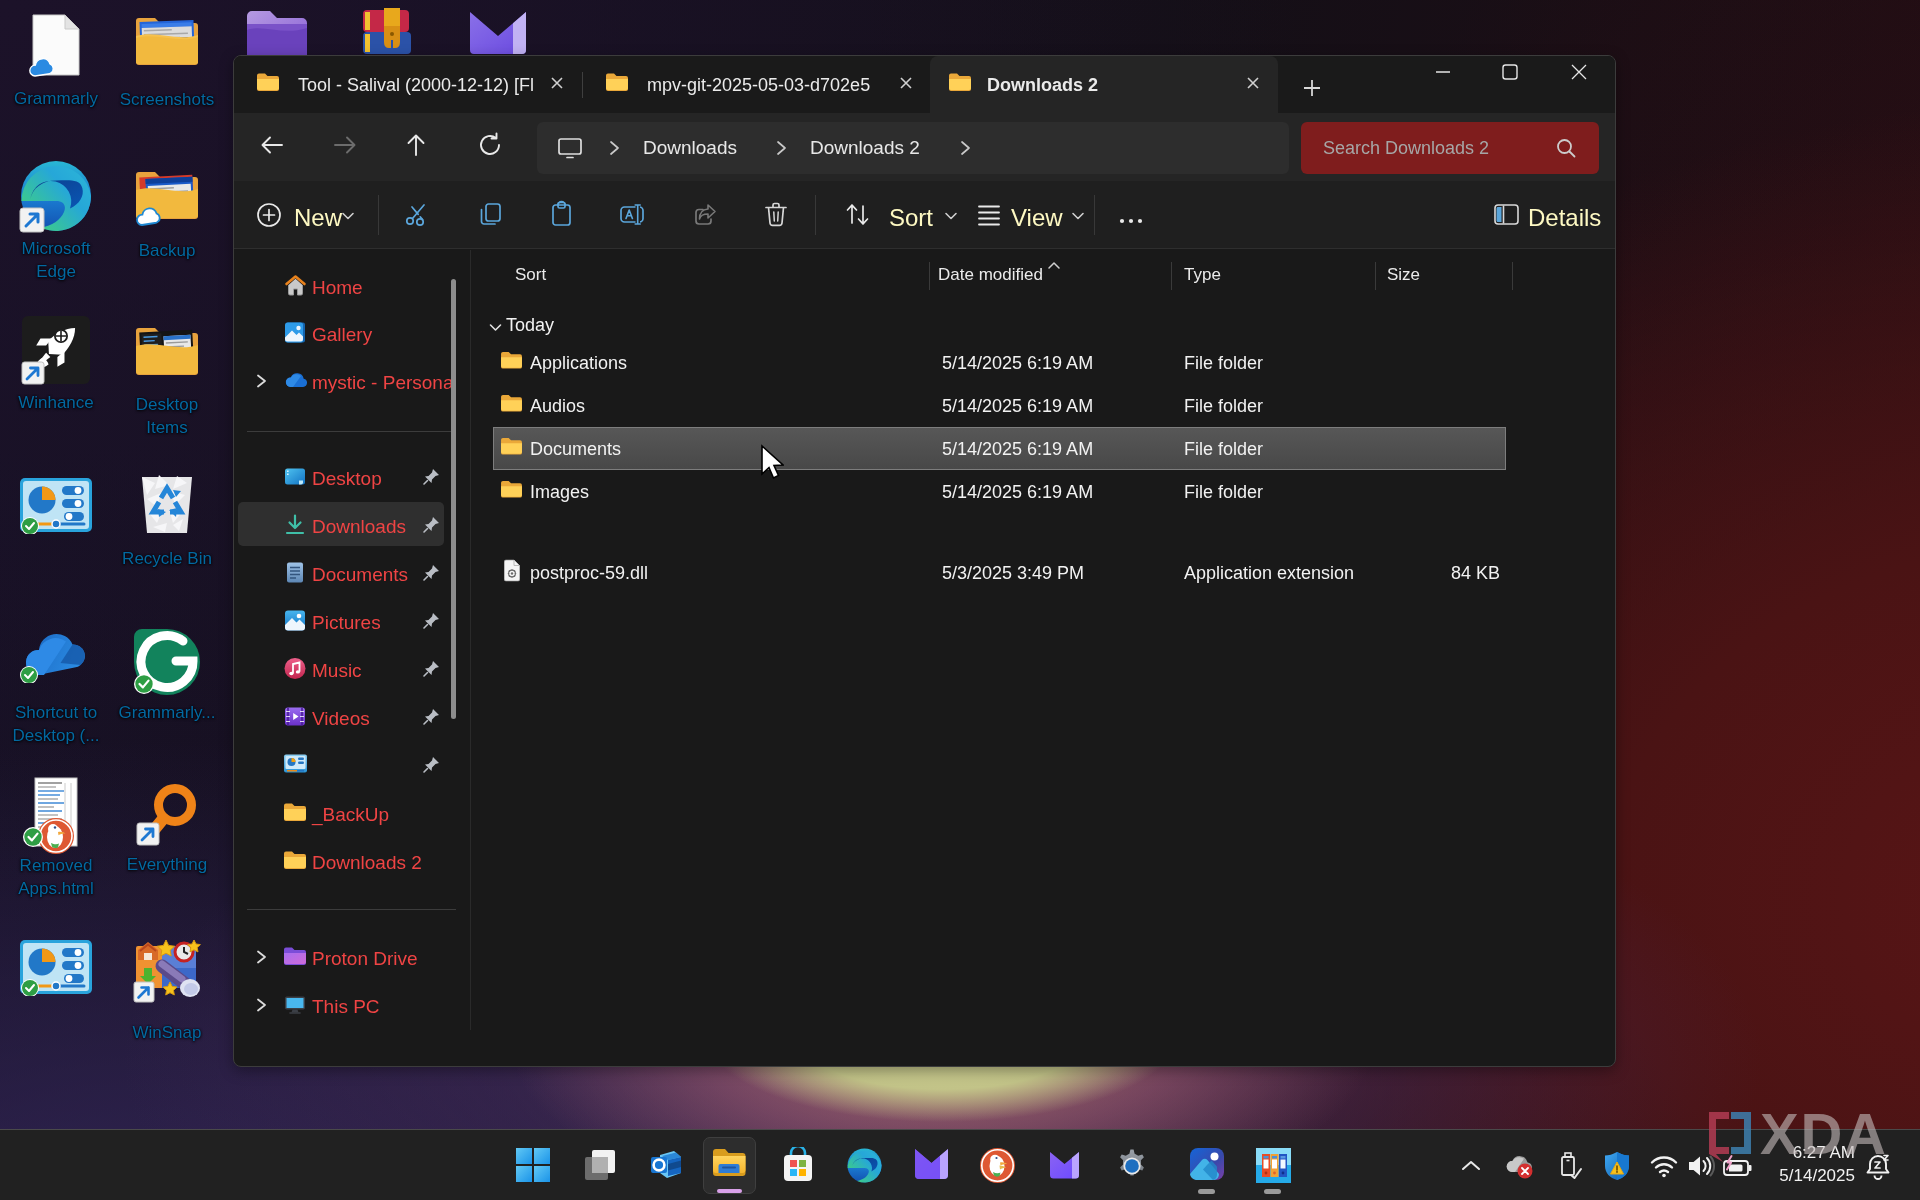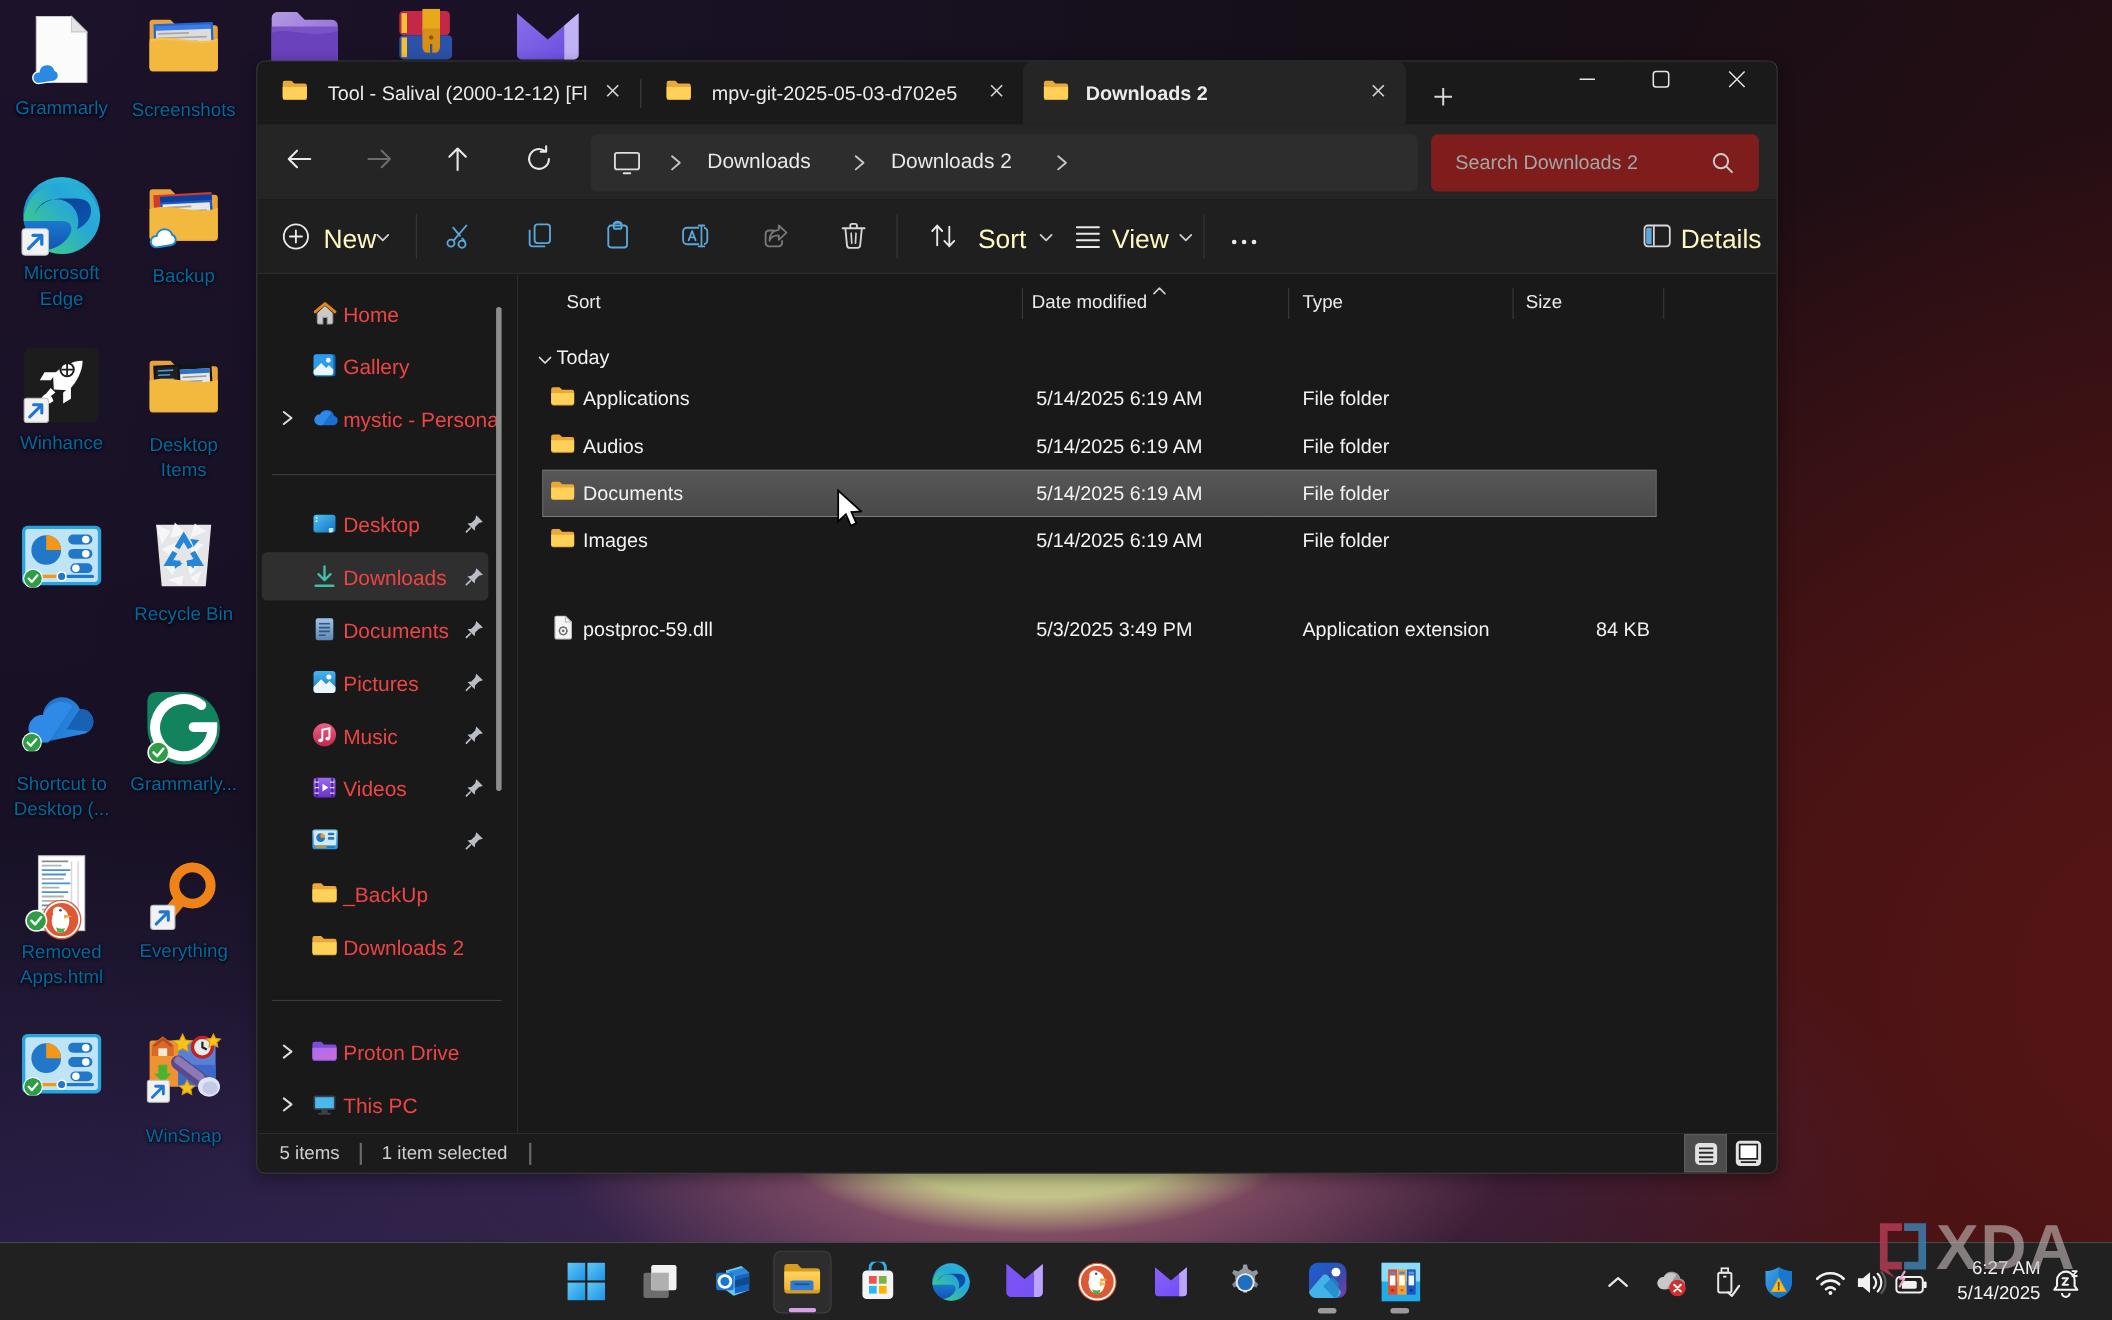--- a/index.html
+++ b/index.html
@@ -990,36 +990,17 @@
               <circle cx="9" cy="14" r="1.2" fill="#6b6b6b"></circle>
               <path d="M9 9.8 v1.4 M9 16.8 v1.4 M4.8 14 h1.4 M11.8 14 h1.4 M6 11 l1 1 M11 16 l1 1 M12 11 l-1 1 M7 16 l-1 1" stroke="#6b6b6b" stroke-width="1.1"></path>
             </svg></span>
         <span class="fname">postproc-59.dll</span>
         <span class="fdate">5/3/2025 3:49 PM</span>
         <span class="ftype">Application extension</span>
         <span class="fsize">84 KB</span>
       </div>
     </div>
   </div>
-  <div id="statusbar">
-    <span class="abs" style="left:20px; top:50%; transform:translateY(-50%);">5 items</span>
-    <span class="abs" style="left:93px; top:8px; width:2px; height:20px; background:#6a6a6a;"></span>
-    <span class="abs" style="left:113px; top:50%; transform:translateY(-50%);">1 item selected</span>
-    <span class="abs" style="left:247px; top:8px; width:2px; height:20px; background:#6a6a6a;"></span>
-    <div class="abs" style="left:1297px; top:0; width:39px; height:35px; background:#4c4c4c; border:1px solid #5e5e5e;">
-      <svg style="position:absolute; left:7px; top:5px;" width="24" height="24" viewBox="0 0 24 24">
-          <rect x="2" y="2" width="20" height="20" rx="4" fill="#e2e2e2"></rect>
-          <path d="M5.5 7 h13 M5.5 11 h13 M5.5 15 h13 M5.5 19 h13" stroke="#2b2b2b" stroke-width="1.7"></path>
-        </svg>
-    </div>
-    <div class="abs" style="left:1343px; top:5px;">
-      <svg width="25" height="25" viewBox="0 0 25 25">
-          <rect x="1" y="1" width="23" height="23" rx="4" fill="#e2e2e2"></rect>
-          <rect x="4.5" y="4.5" width="16" height="13" fill="#ffffff" stroke="#1c1c1c" stroke-width="1.5"></rect>
-          <path d="M5.5 20.5 h14" stroke="#1c1c1c" stroke-width="1.5"></path>
-        </svg>
-    </div>
-  </div>
 </div>
 
 <svg class="abs" style="left:758px; top:444px;" width="26" height="38" viewBox="0 0 26 38">
   <path d="M4 2 L4 30 L11 23.5 L15.5 34 L20.5 31.5 L16 21.5 L25 21 Z" fill="#fff" stroke="#000" stroke-width="1.6"></path>
 </svg>
 
 </body></html>

